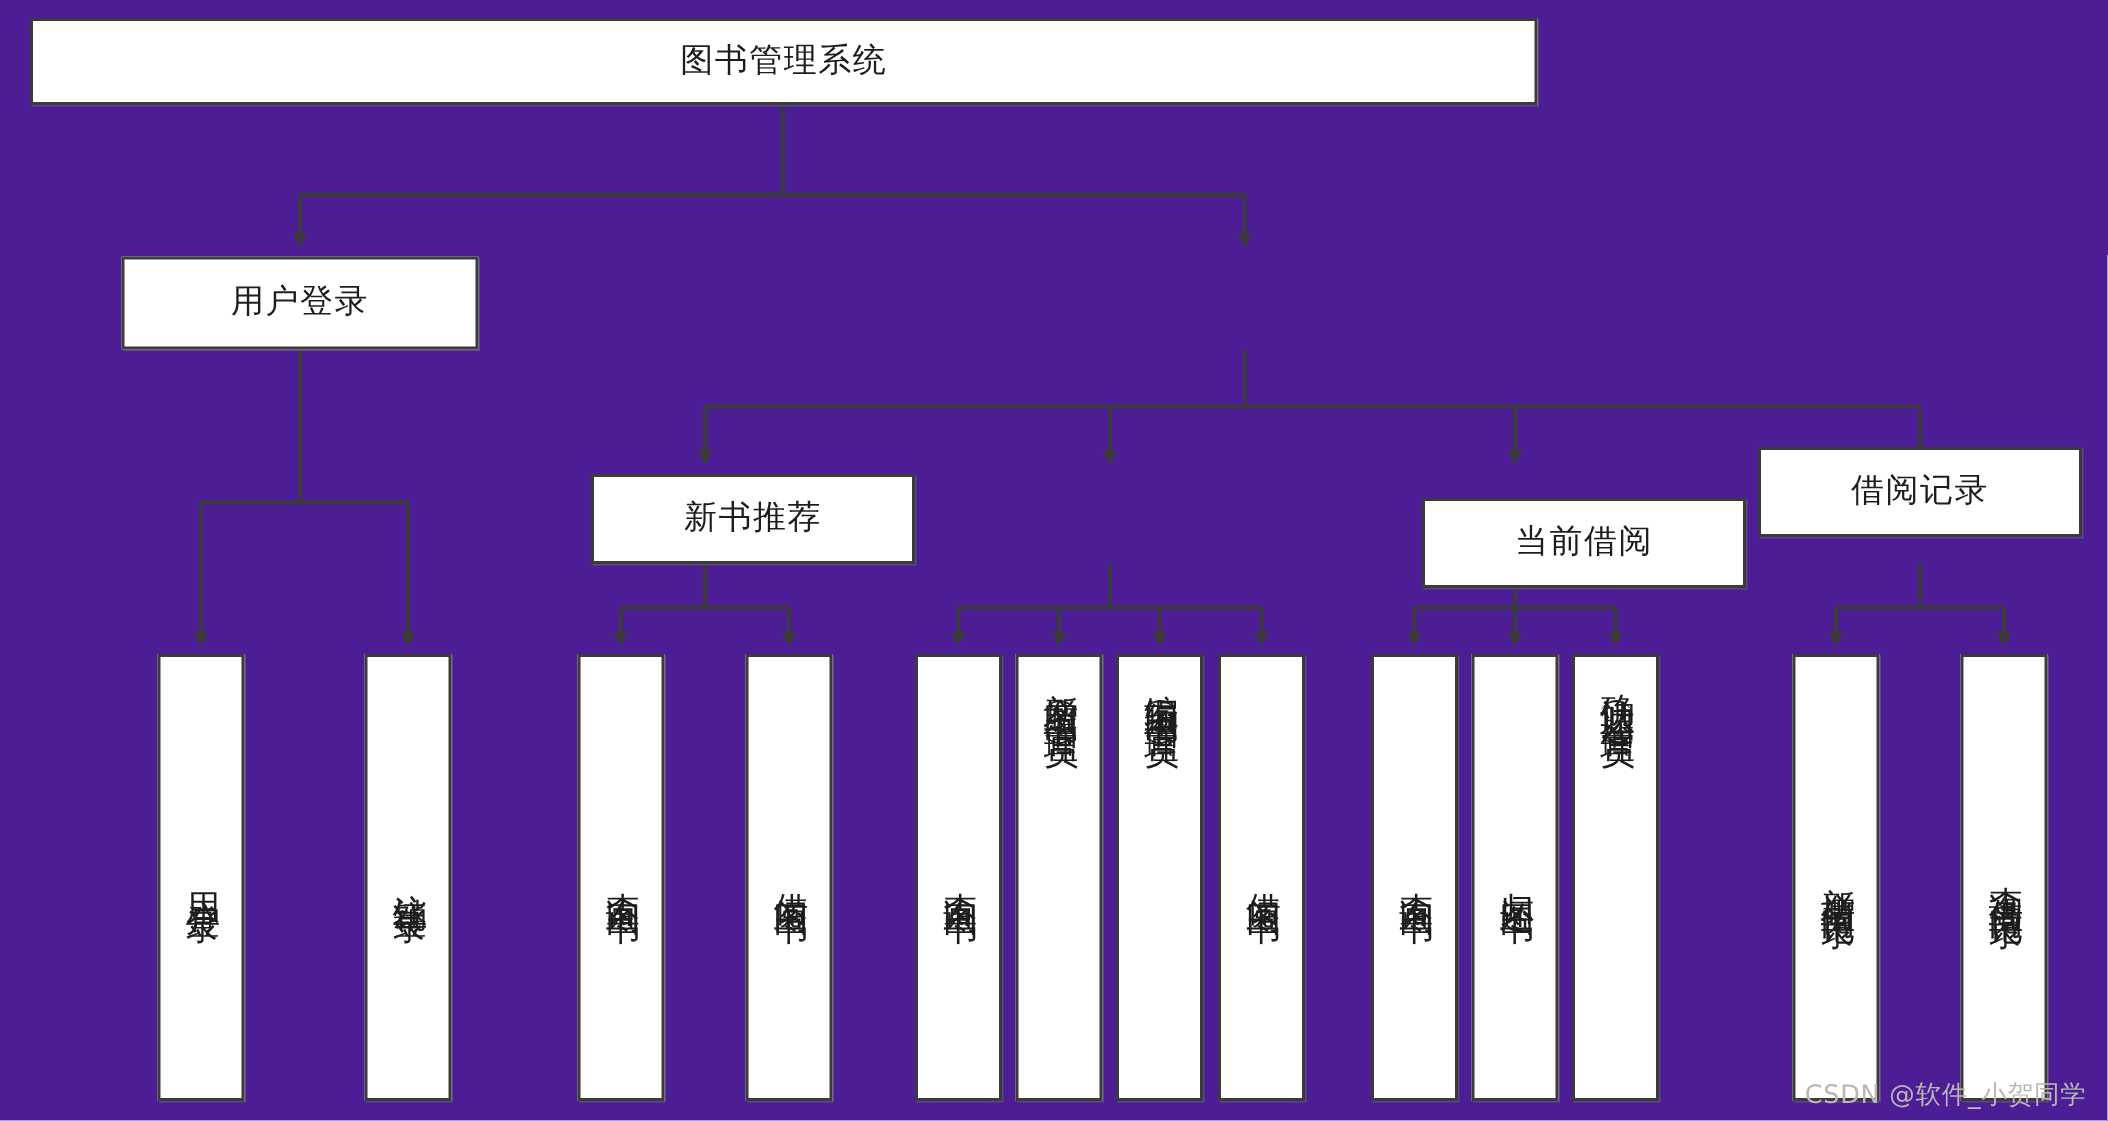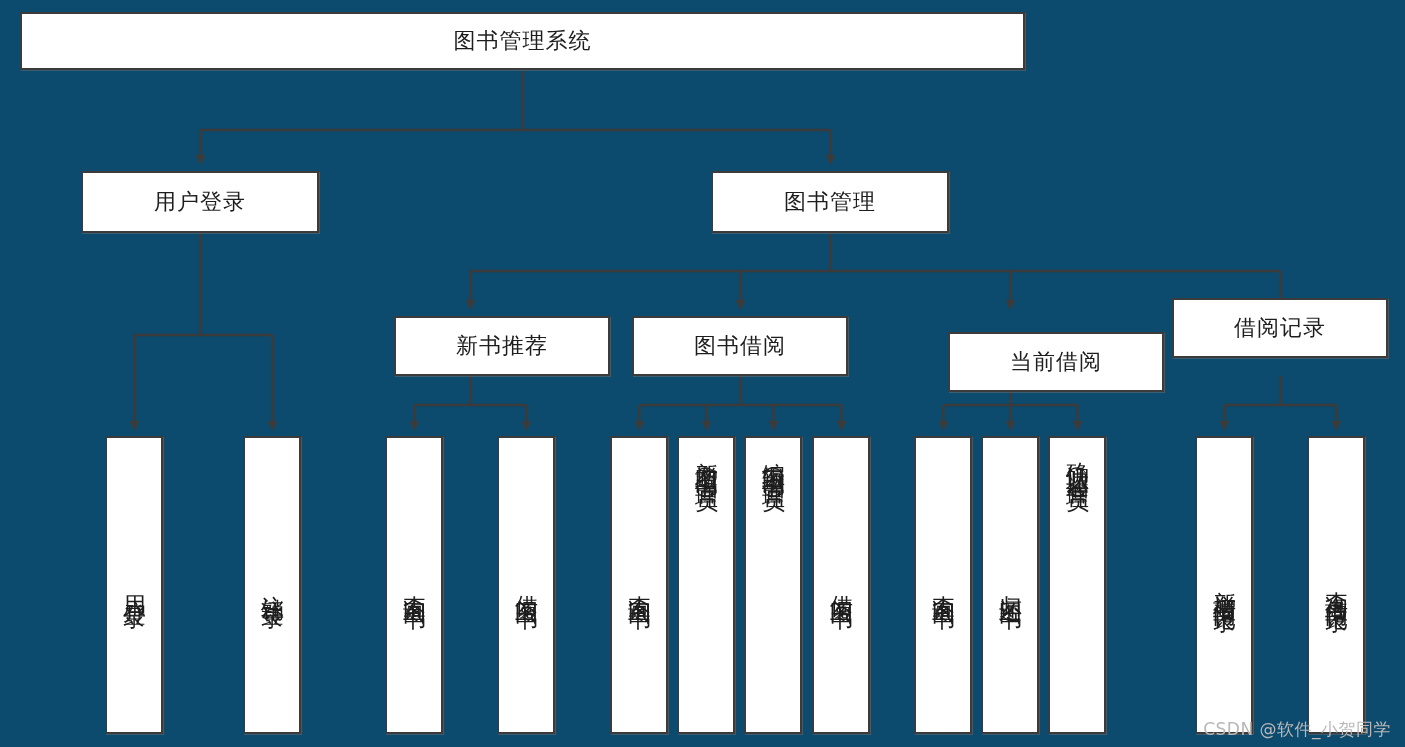--- a/index.html
+++ b/index.html
@@ -5,21 +5,21 @@
 <style>
   html,body{margin:0;padding:0;background:#ffffff;}
   body{
     font-family:"DejaVu Sans","Liberation Sans",sans-serif;
     color:#1a1a1a;
   }
   #canvas{
     position:relative;
     width:1405px;
     height:747px;
-    background:#0c4a6e;
+    background:#4c1d95;
     overflow:hidden;
   }
   svg#wires{
     position:absolute;
     left:0;top:0;
     width:1405px;height:747px;
     pointer-events:none;
   }
   .node{
     position:absolute;
@@ -129,29 +129,23 @@
     </g>
   </svg>
 
   <div class="node" style="left:20px;top:12px;width:1005px;height:58px;">
     <span class="label">图书管理系统</span>
   </div>
 
   <div class="node" style="left:81px;top:171px;width:238px;height:62px;">
     <span class="label">用户登录</span>
   </div>
-  <div class="node" style="left:711px;top:171px;width:238px;height:62px;">
-    <span class="label">图书管理</span>
-  </div>
 
   <div class="node" style="left:362px;top:316px;width:216px;height:60px;margin-left:32px;">
     <span class="label">新书推荐</span>
-  </div>
-  <div class="node" style="left:632px;top:316px;width:216px;height:60px;">
-    <span class="label">图书借阅</span>
   </div>
   <div class="node" style="left:948px;top:316px;width:216px;height:60px;margin-top:16px;">
     <span class="label">当前借阅</span>
   </div>
   <div class="node" style="left:1172px;top:298px;width:216px;height:60px;">
     <span class="label">借阅记录</span>
   </div>
 
   <div class="node leaf center" style="left:105px;top:436px;width:58px;height:298px;">
     <span class="label">用户登录</span>

